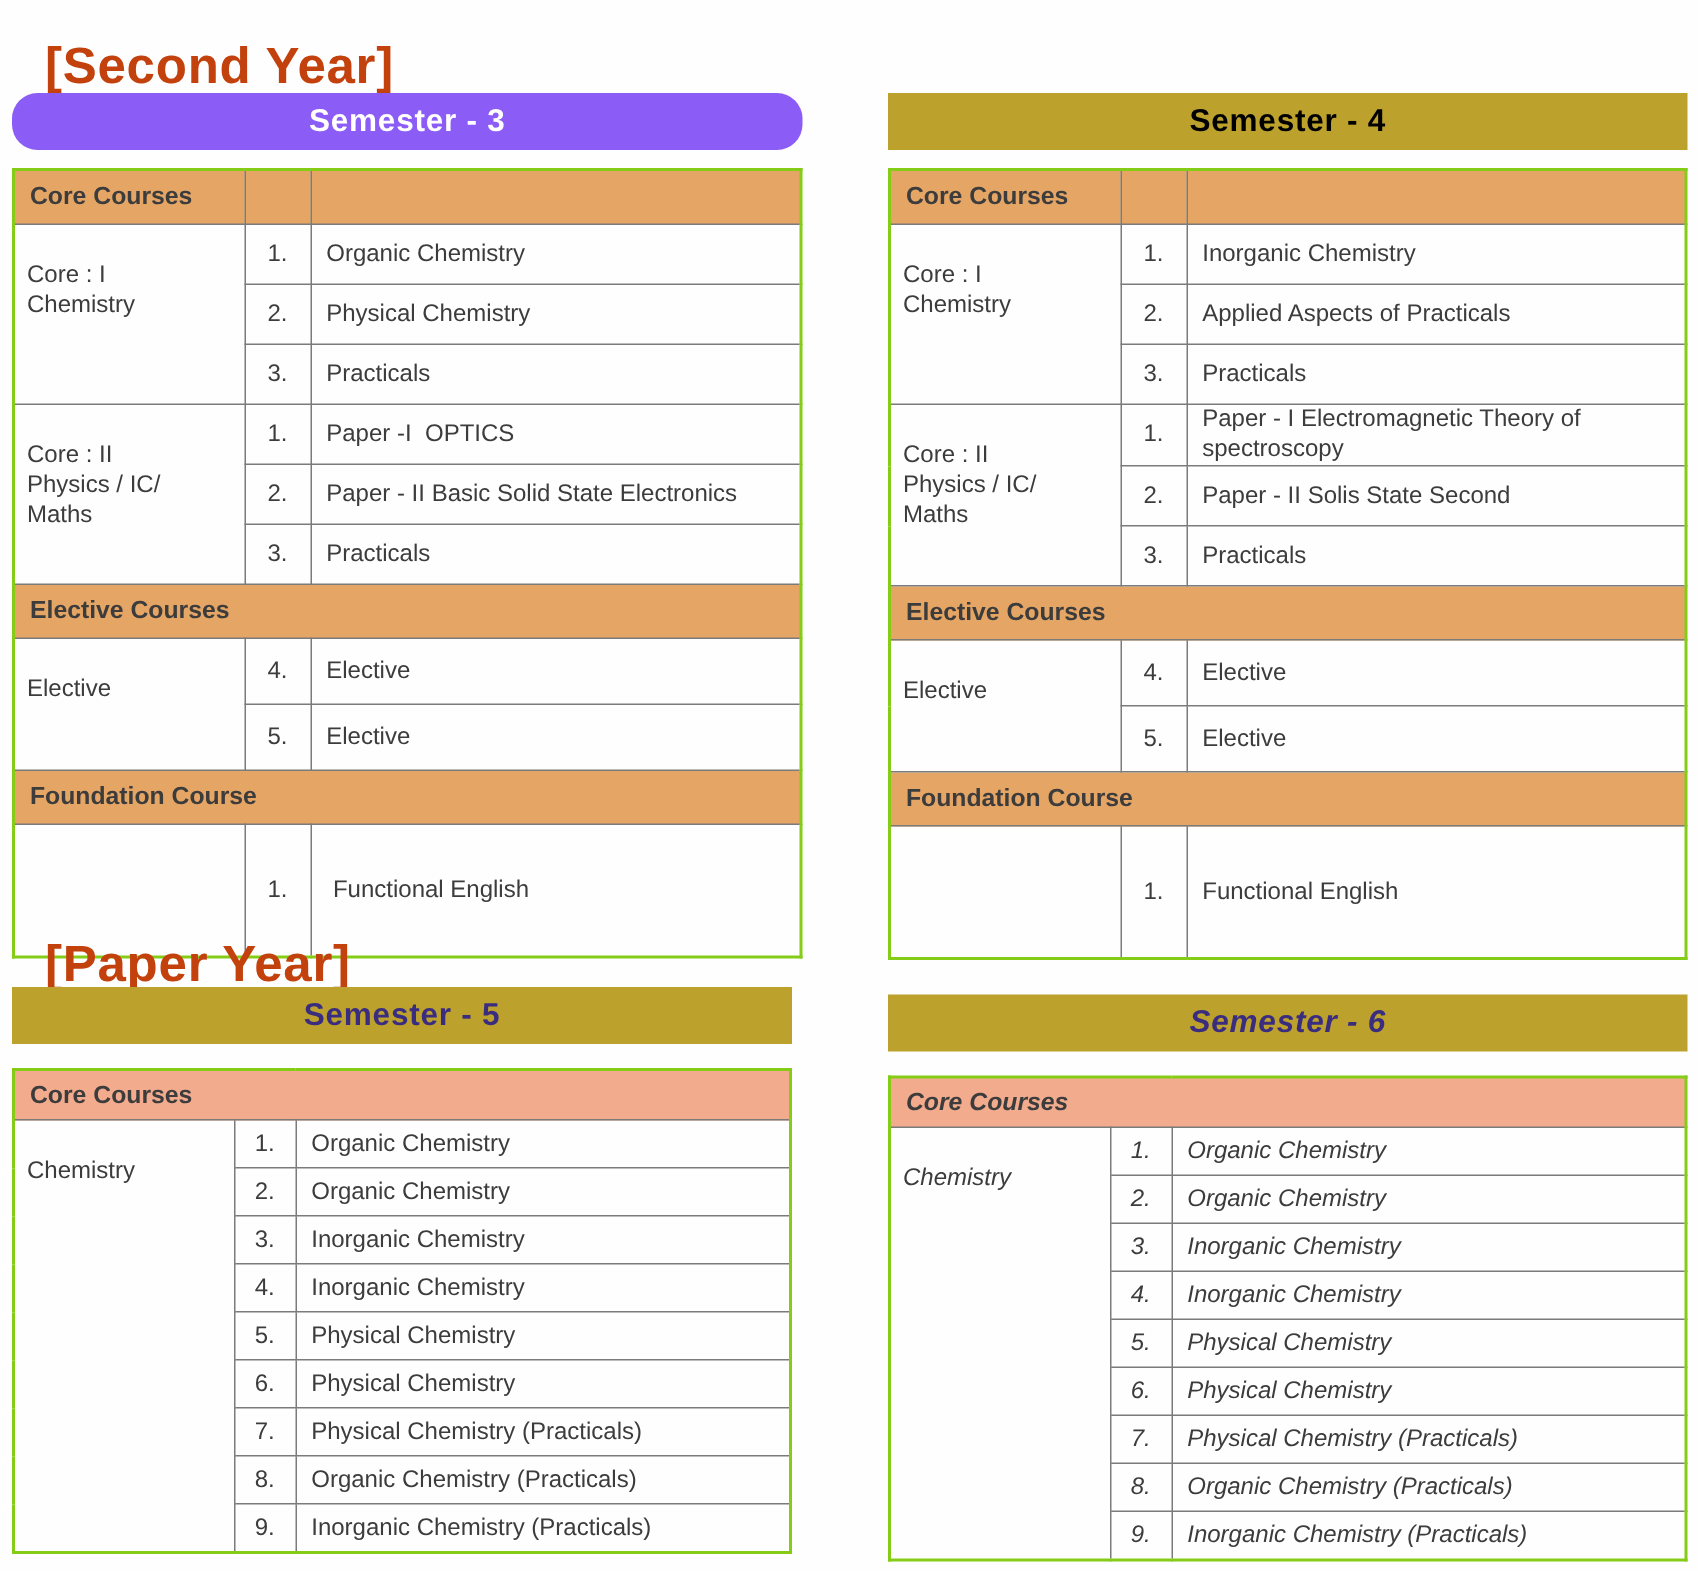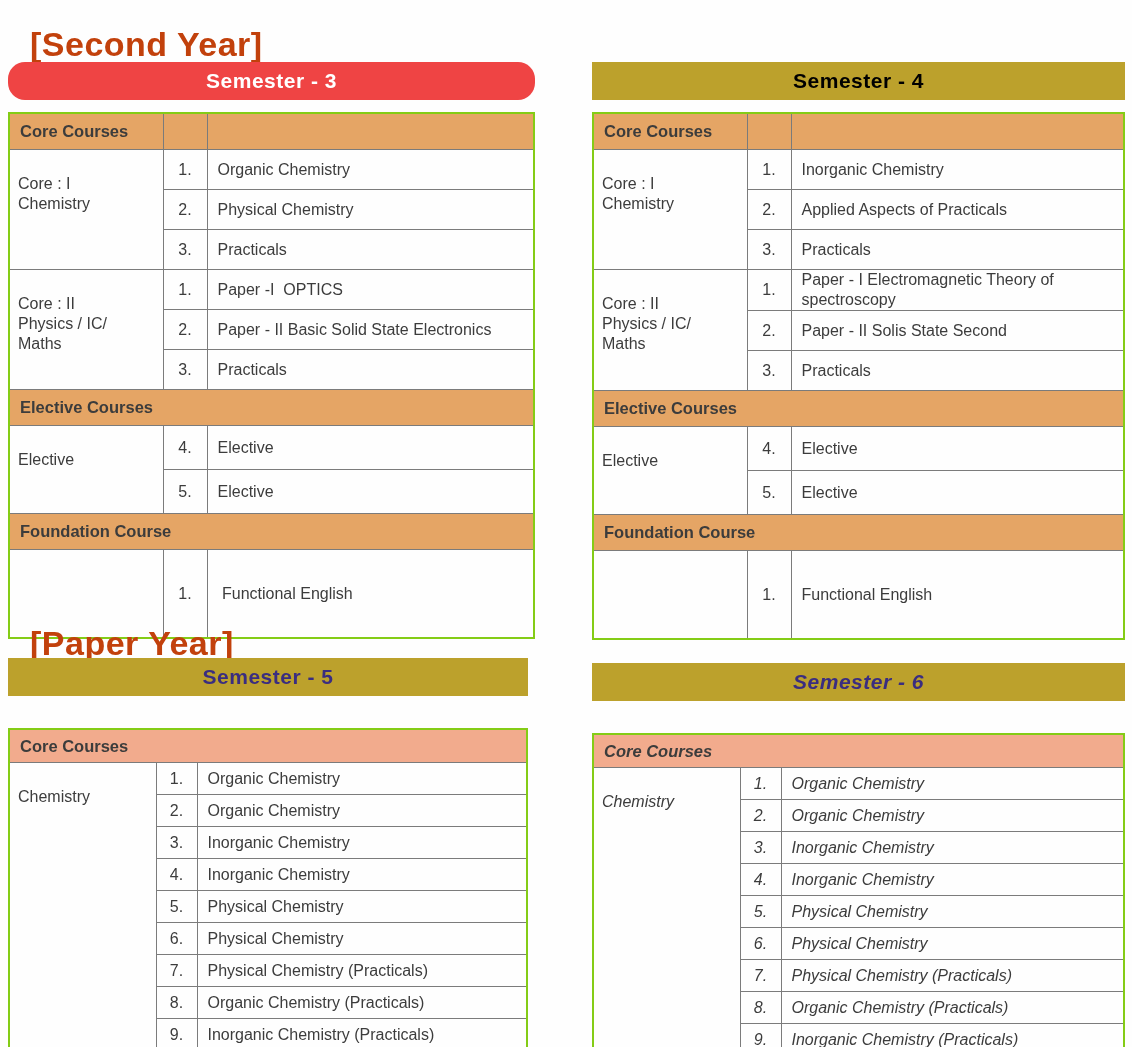--- a/index.html
+++ b/index.html
@@ -18,21 +18,21 @@
   #panel-sem3{left:8px;top:62px;width:527px;}
   #panel-sem4{left:592px;top:62px;width:533px;}
   #panel-sem5{left:8px;top:658px;width:520px;}
   #panel-sem6{left:592px;top:663px;width:533px;font-style:italic;}
   .sem-bar{
     height:38px;display:flex;align-items:center;justify-content:center;
     background:#bca12c;
   }
   .sem-bar-label{font-size:21px;font-weight:bold;letter-spacing:.5px;}
   .loose .sem-bar{margin-bottom:12px;}
-  .tight .sem-bar{margin-bottom:32px;}
+  .tight .sem-bar{margin-bottom:16px;}
   table.course-table{
     border-collapse:collapse;width:100%;table-layout:fixed;
     border:2px solid #84cc16;
   }
   .course-table td{
     border:1px solid #7b7b7b;color:#3c3c3c;font-size:16px;
     padding:0;vertical-align:middle;
   }
   .loose col.c1{width:154px;} .loose col.c2{width:44px;}
   .tight col.c1{width:147px;} .tight col.c2{width:41px;}
@@ -47,21 +47,21 @@
   .label-cell{vertical-align:top !important;padding:24px 8px !important;line-height:1.25;}
   .num-cell{text-align:center;}
   .name-cell{padding-left:10px !important;white-space:pre-wrap;line-height:1.25;}
 </style>
 </head>
 <body>
 
 <h1 id="second-year-title" class="year-title">[Second Year]</h1>
 
 <div id="panel-sem3" class="panel loose">
-  <div class="sem-bar" style="background: #ef4444; border-radius: 17px;">
+  <div class="sem-bar" style="background: #8b5cf6; border-radius: 17px;">
     <span class="sem-bar-label" style="color: rgb(255, 255, 255);">Semester - 3</span>
   </div>
 <table class="course-table">
       <colgroup>
         <col class="c1">
         <col class="c2">
         <col class="c3">
       </colgroup>
       <tbody>
         <tr>

